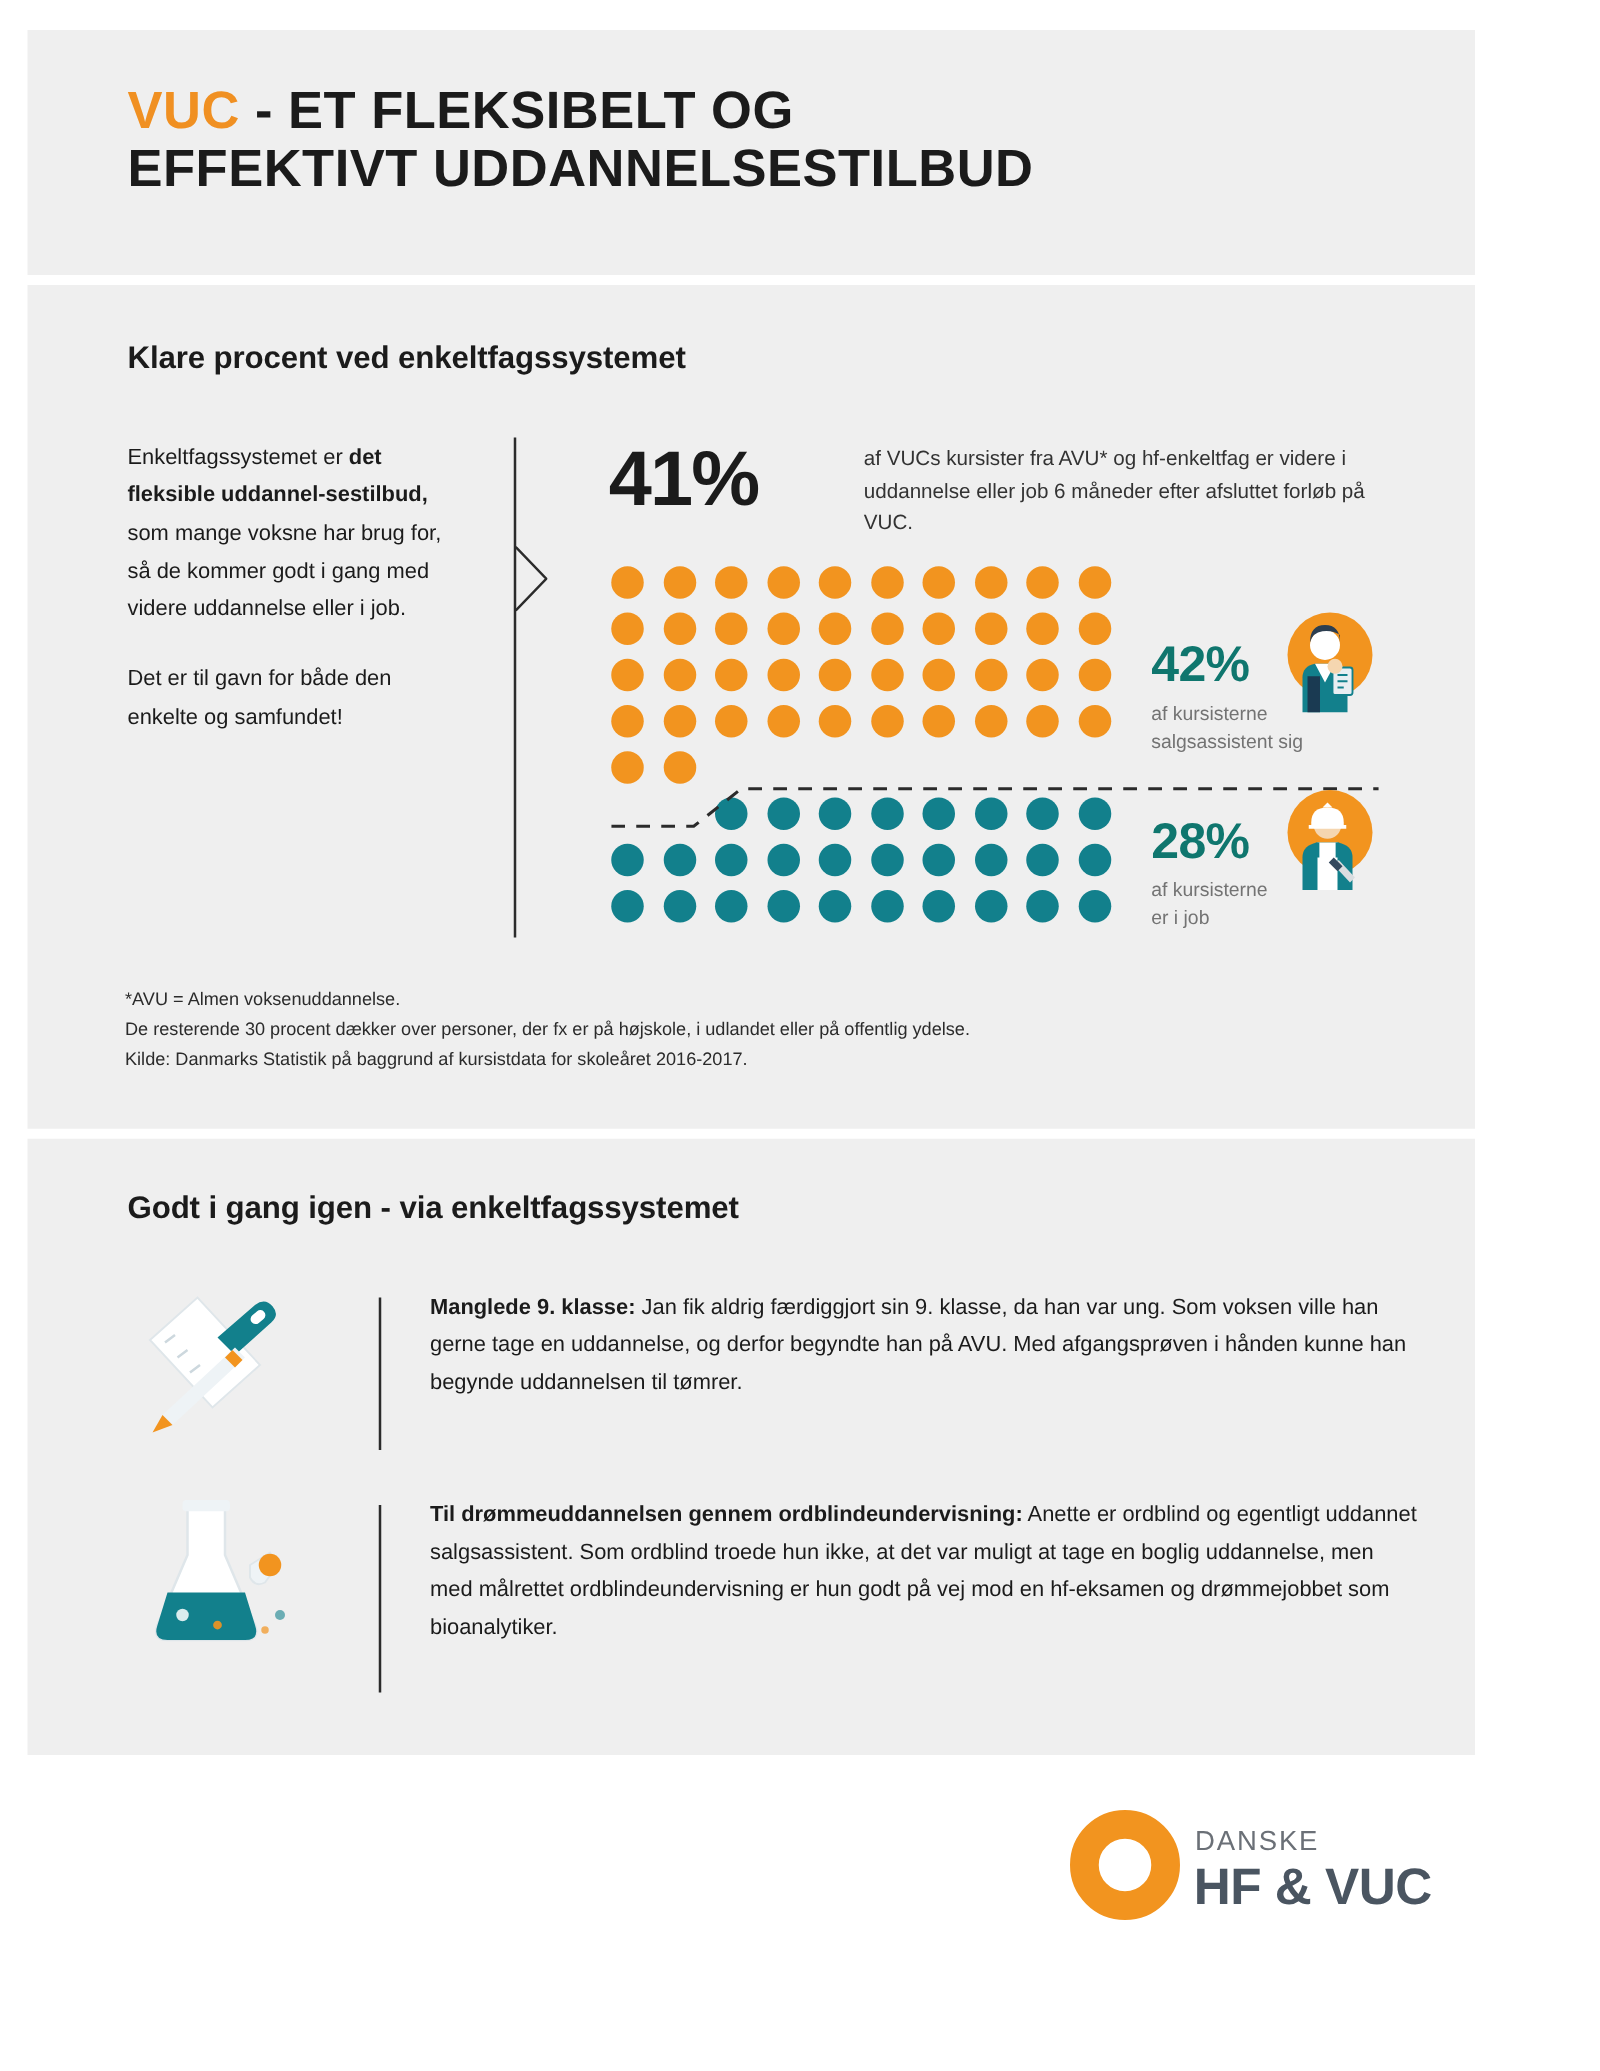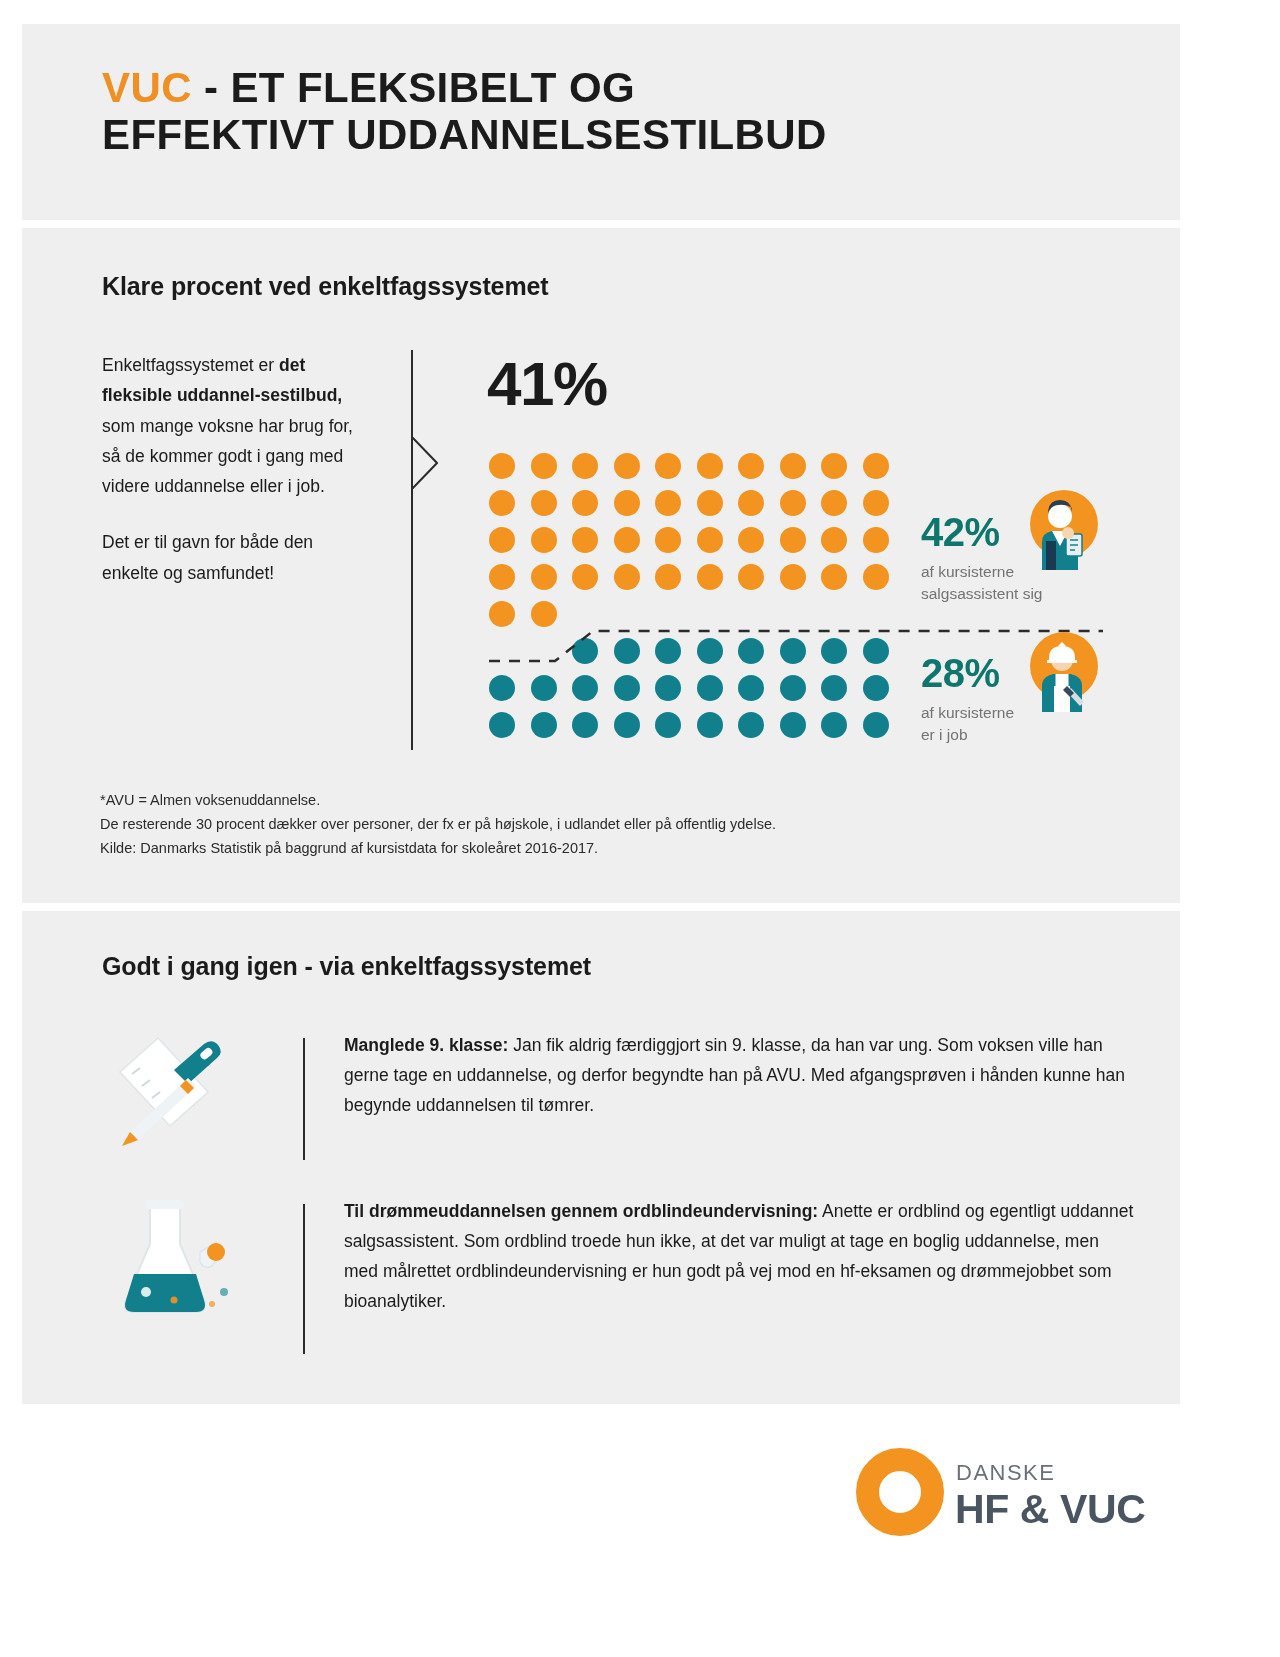--- a/index.html
+++ b/index.html
@@ -257,20 +257,21 @@
     <p><span>Enkeltfagssystemet er </span><span class="b">det fleksible uddannel-sestilbud,</span><span> som mange voksne har brug for, så de kommer godt i gang med videre uddannelse eller i job.</span></p>
     <p>Det er til gavn for både den enkelte og samfundet!</p>
   </div>
 
   <div id="stats-divider"></div>
   <svg id="stats-arrow" viewBox="0 0 26 52">
     <path d="M0,0 L25,26 L0,52" fill="none" stroke="#2b2b2b" stroke-width="2"></path>
   </svg>
 
   <div id="big-percent">41%</div>
+  <div id="big-percent-desc">af VUCs kursister fra AVU* og hf-enkeltfag er videre i uddannelse eller job 6 måneder efter afsluttet forløb på VUC.</div>
 
   <div id="dot-grid">
     <div class="dot-row">
       <span class="dot orange"></span>
         <span class="dot orange"></span>
         <span class="dot orange"></span>
         <span class="dot orange"></span>
         <span class="dot orange"></span>
         <span class="dot orange"></span>
         <span class="dot orange"></span>

